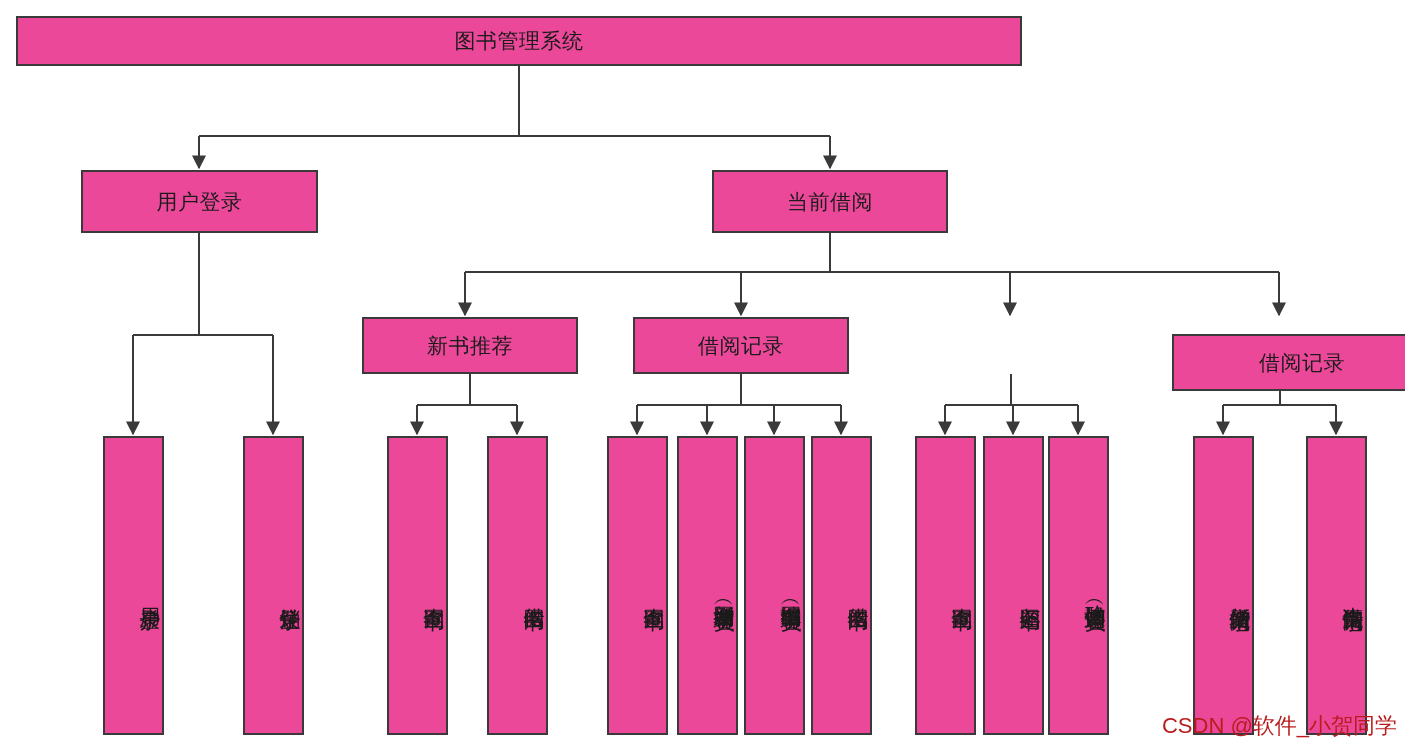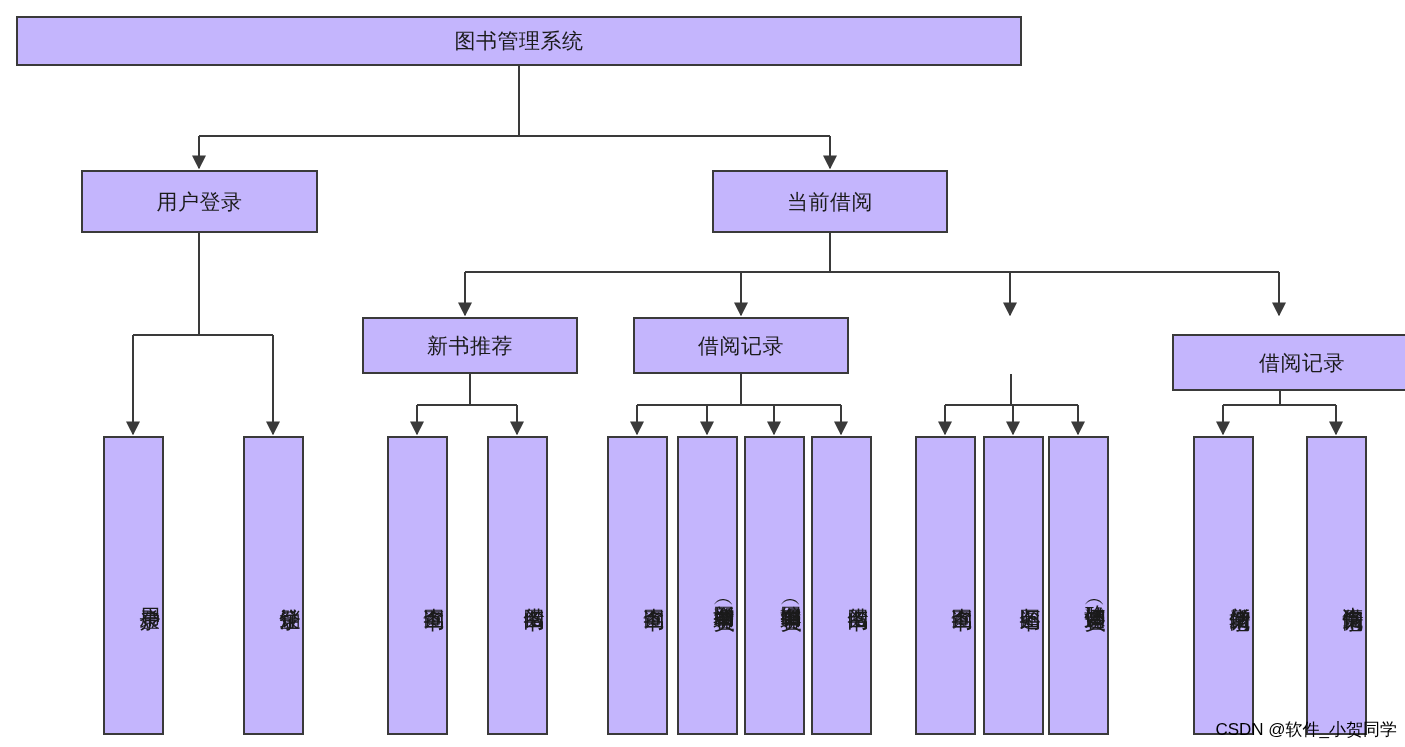--- a/index.html
+++ b/index.html
@@ -22,21 +22,21 @@
     left: 0;
     top: 0;
     width: 1405px;
     height: 747px;
     pointer-events: none;
   }
   .node {
     position: absolute;
     box-sizing: border-box;
     border: 2px solid #3a3a3a;
-    background: #c4b5fd;
+    background: #ec4899;
     display: flex;
     align-items: center;
     justify-content: center;
     color: #1b1b1b;
     z-index: 2;
   }
   .node.horiz {
     font-size: 21px;
     letter-spacing: 0.5px;
   }
@@ -54,22 +54,22 @@
     display: block;
   }
   .node.vert .lbl {
     writing-mode: vertical-rl;
     text-orientation: upright;
   }
   #watermark {
     position: absolute;
     right: 8px;
     bottom: 6px;
-    font-size: 17px;
-    color: #000000;
+    font-size: 22px;
+    color: #b91c1c;
     z-index: 5;
     white-space: nowrap;
   }
 </style>
 </head>
 <body>
 
 <div id="canvas">
 
   <svg id="edges" viewBox="0 0 1405 747" xmlns="http://www.w3.org/2000/svg">

